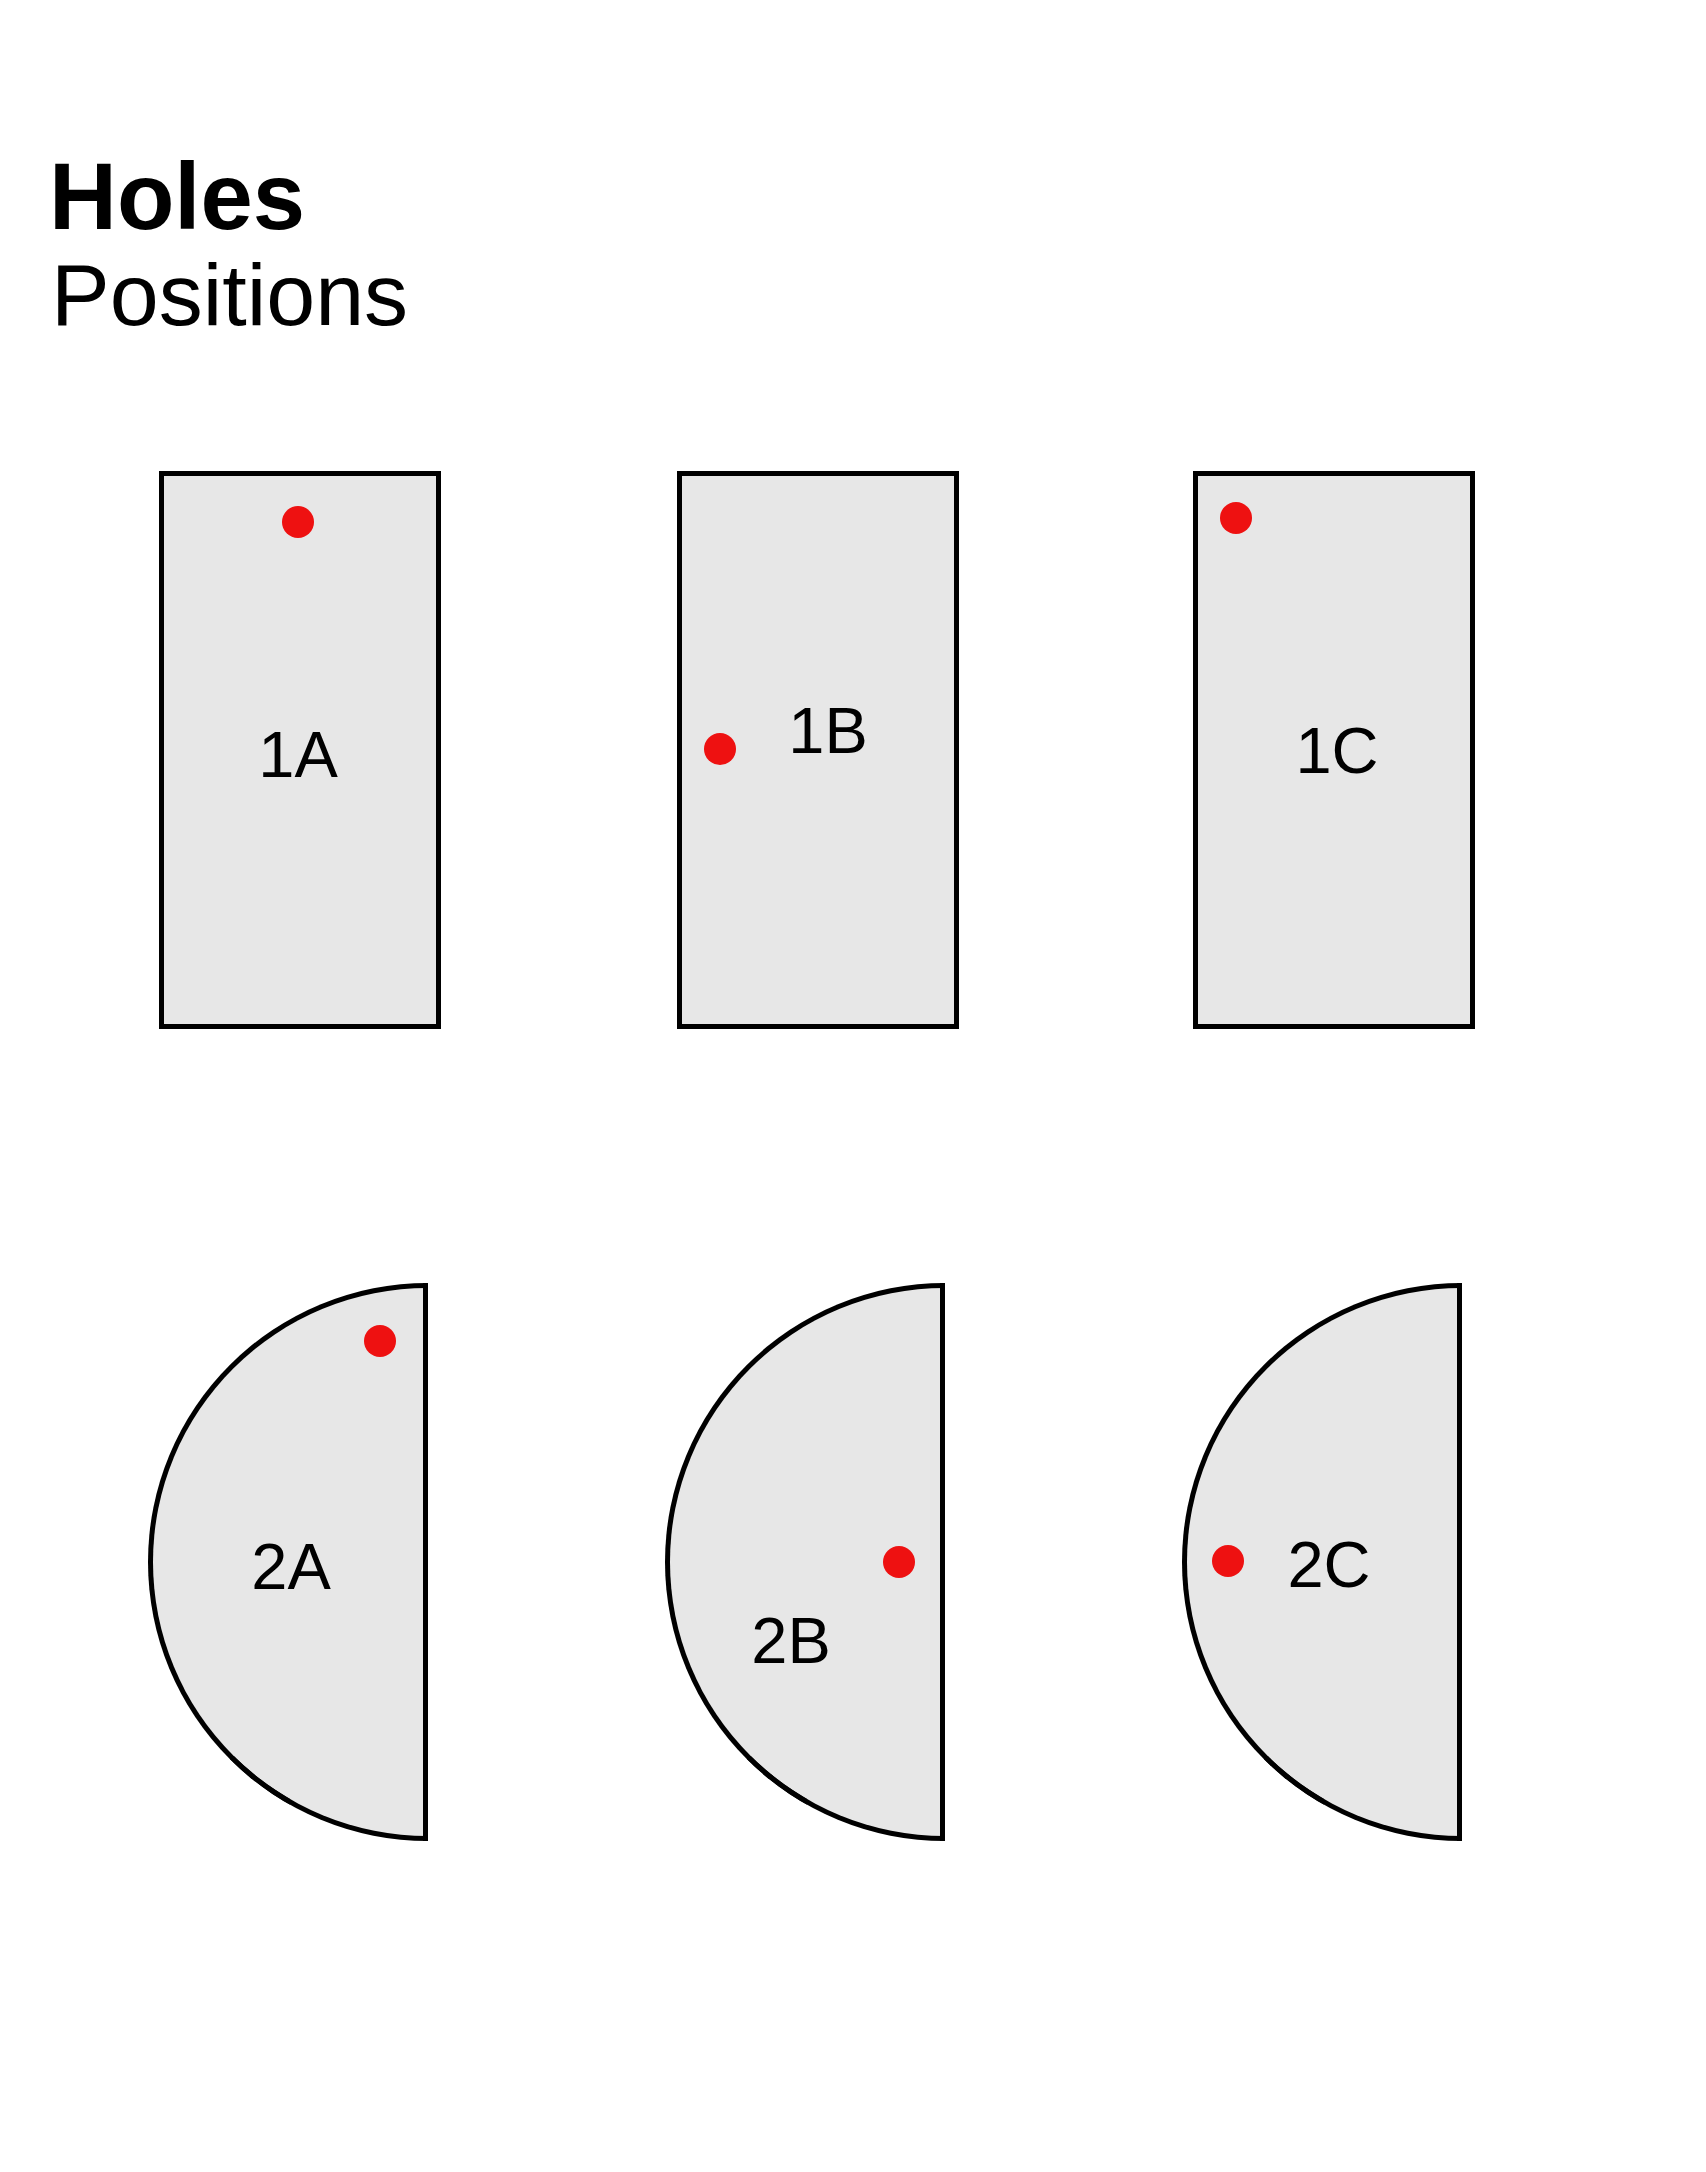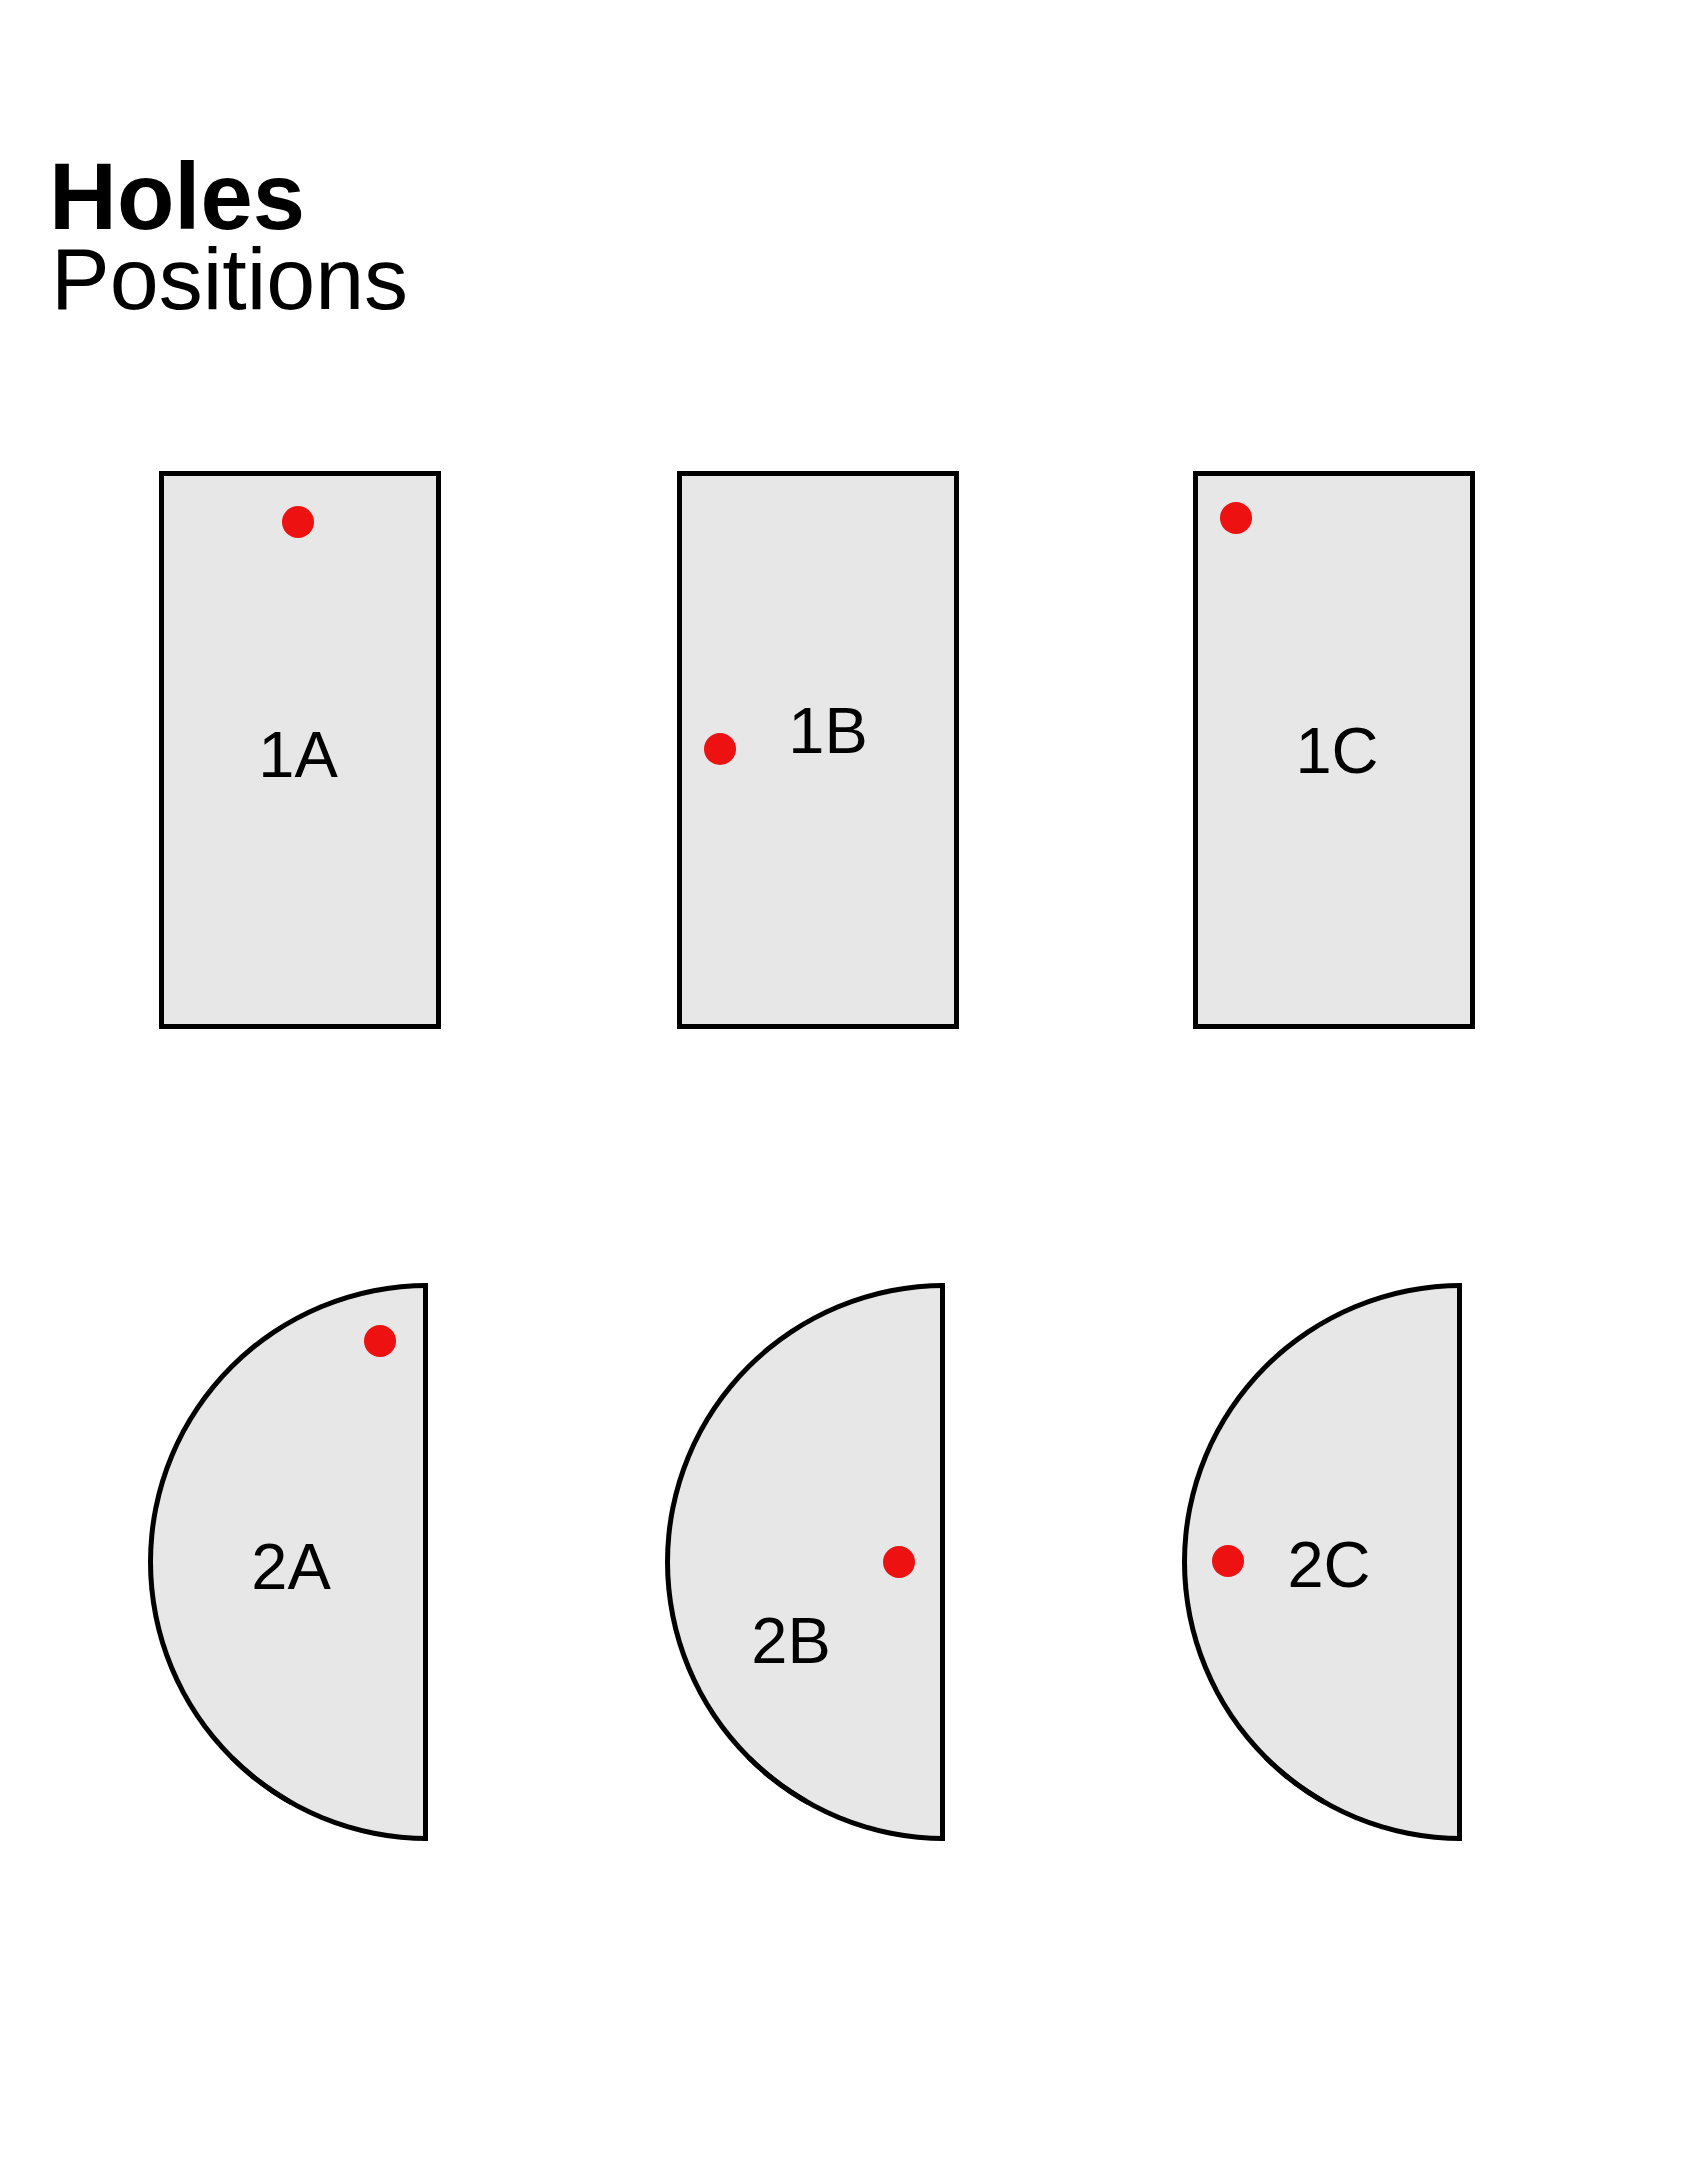--- a/index.html
+++ b/index.html
@@ -21,21 +21,21 @@
     top: 150px;
     font-size: 94px;
     font-weight: bold;
     line-height: 1;
     color: var(--text, #000000);
     white-space: nowrap;
   }
   .title-line-2 {
     position: absolute;
     left: 51px;
-    top: 235px;
+    top: 251px;
     font-size: 88px;
     font-weight: normal;
     line-height: 1;
     color: var(--text, #000000);
     white-space: nowrap;
   }
   .shape {
     position: absolute;
     box-sizing: border-box;
     background: var(--fill, #e7e7e7);

